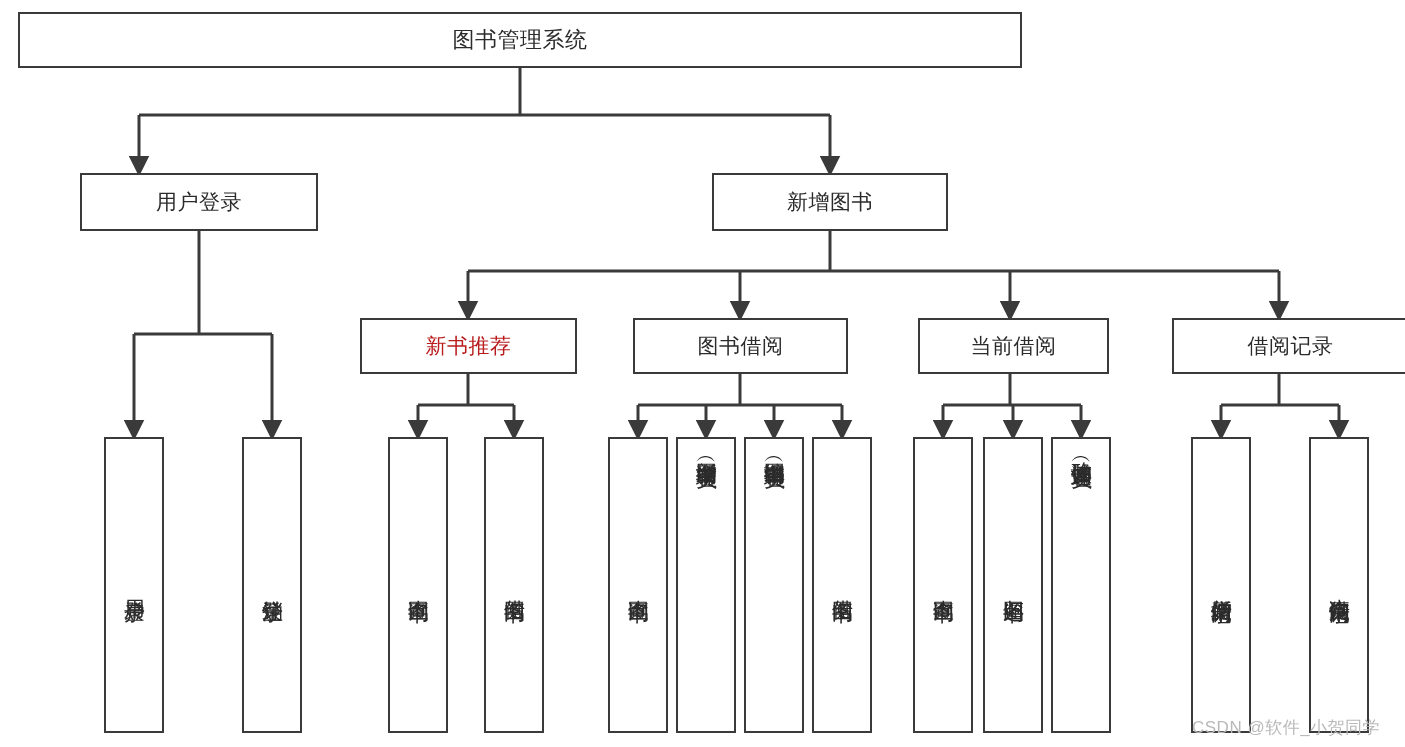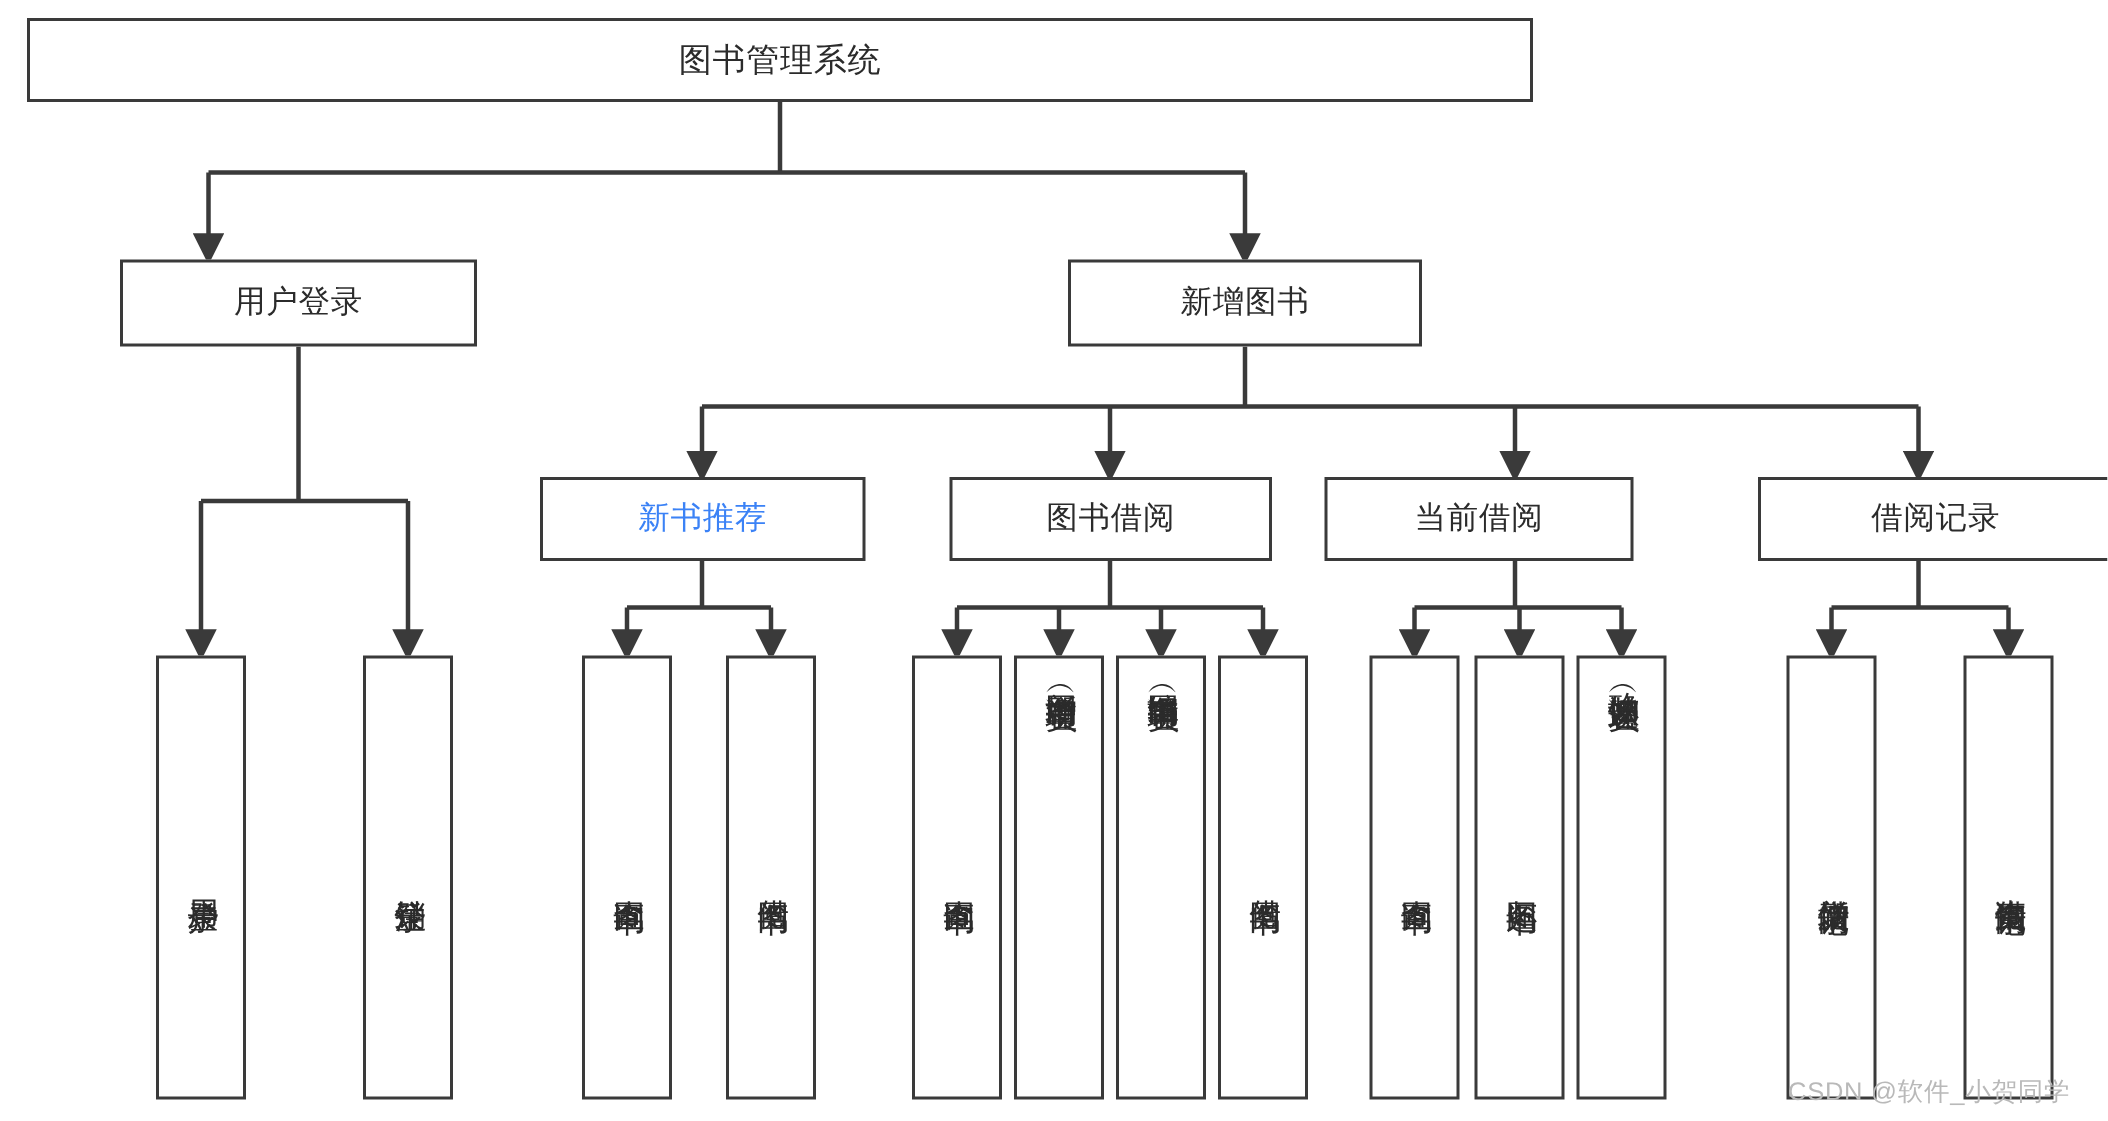--- a/index.html
+++ b/index.html
@@ -121,23 +121,23 @@
       <path d="M 1221 405 L 1221 430" marker-end="url(#arrow)"></path>
       <path d="M 1339 405 L 1339 430" marker-end="url(#arrow)"></path>
     </g>
   </svg>
 
   <div class="node horiz root" style="left: 18px; top: 12px; width: 1004px; height: 56px; border-color: rgb(58, 58, 58); color: rgb(43, 43, 43);">图书管理系统</div>
 
   <div class="node horiz" style="left: 80px; top: 173px; width: 238px; height: 58px; border-color: rgb(58, 58, 58); color: rgb(43, 43, 43);">用户登录</div>
   <div class="node horiz" style="left: 712px; top: 173px; width: 236px; height: 58px; border-color: rgb(58, 58, 58); color: rgb(43, 43, 43);">新增图书</div>
 
-  <div class="node horiz" style="left: 360px; top: 318px; width: 217px; height: 56px; border-color: rgb(58, 58, 58); color: #3b82f6;">新书推荐</div>
+  <div class="node horiz" style="left: 360px; top: 318px; width: 217px; height: 56px; border-color: rgb(58, 58, 58); color: #b91c1c;">新书推荐</div>
   <div class="node horiz" style="left: 633px; top: 318px; width: 215px; height: 56px; border-color: rgb(58, 58, 58); color: rgb(43, 43, 43); text-align: center;">图书借阅</div>
-  <div class="node horiz" style="left: 883px; top: 318px; width: 206px; height: 56px; border-color: rgb(58, 58, 58); color: rgb(43, 43, 43);">当前借阅</div>
+  <div class="node horiz" style="left: 918px; top: 318px; width: 191px; height: 56px; border-color: rgb(58, 58, 58); color: rgb(43, 43, 43);">当前借阅</div>
   <div class="node horiz" style="left: 1172px; top: 318px; width: 237px; height: 56px; border-color: rgb(58, 58, 58); color: rgb(43, 43, 43);">借阅记录</div>
 
   <div class="node leaf" style="left: 104px; top: 437px; width: 60px; height: 296px; border-color: rgb(58, 58, 58); color: rgb(43, 43, 43);">
     <span class="vtext">用户登录</span>
   </div>
   <div class="node leaf" style="left: 242px; top: 437px; width: 60px; height: 296px; border-color: rgb(58, 58, 58); color: rgb(43, 43, 43);">
     <span class="vtext">注销登录</span>
   </div>
   <div class="node leaf" style="left: 388px; top: 437px; width: 60px; height: 296px; border-color: rgb(58, 58, 58); color: rgb(43, 43, 43);">
     <span class="vtext">查询图书</span>

